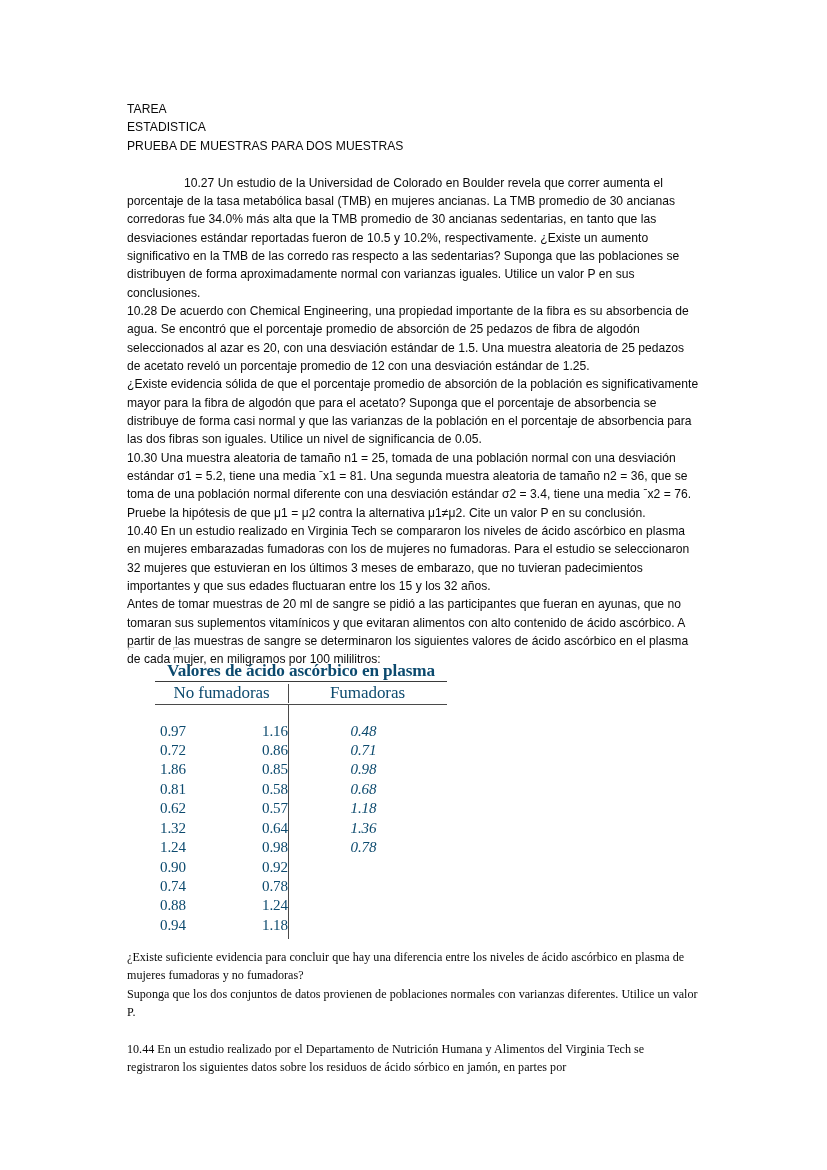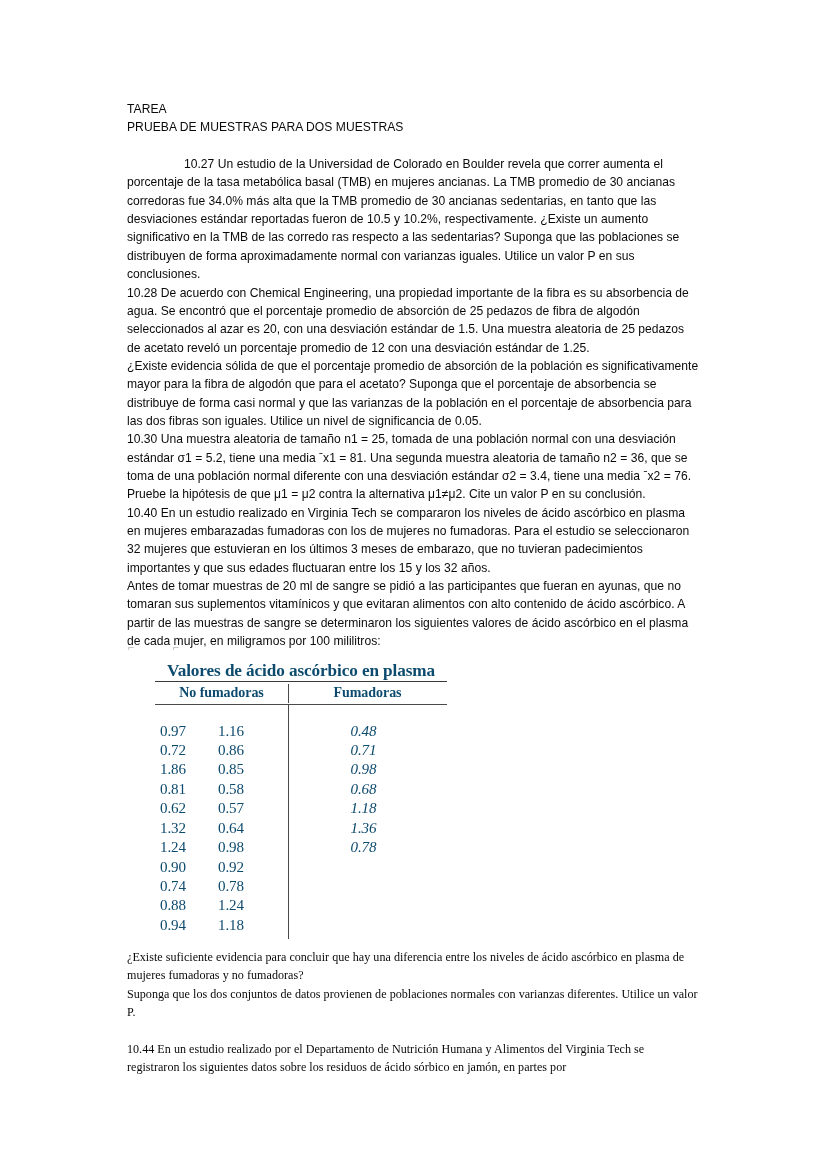--- a/index.html
+++ b/index.html
@@ -81,22 +81,22 @@
   }
   .rule.thin {
     border-top: 1.1px solid #4a4a4a;
   }
 
   .tbl-head {
     display: flex;
     position: relative;
   }
   .tbl-head .hcell {
-    font-size: 14px;
-    font-weight: bold;
+    font-size: 17px;
+    font-weight: normal;
     line-height: 21.5px;
     text-align: center;
     letter-spacing: -0.05px;
     white-space: nowrap;
   }
   .hcell.left {
     width: 133px;
   }
   .hcell.right {
     width: 159px;
@@ -121,21 +121,21 @@
   }
 
   .cell.c1 {
     width: 63px;
     text-align: left;
     padding-left: 5px;
     box-sizing: border-box;
   }
   .cell.c2 {
     width: 70px;
-    text-align: left;
+    text-align: right;
     box-sizing: border-box;
   }
   .cell.c3 {
     width: 159px;
     text-align: center;
     box-sizing: border-box;
     padding-right: 8px;
     font-style: italic;
   }
 
@@ -168,20 +168,21 @@
 </style>
 </head>
 <body>
 
 <div class="page">
 
   <div class="content">
 
     <div>
       <div class="hdr-line">TAREA</div>
+      <div class="hdr-line">ESTADISTICA</div>
       <div class="hdr-line">PRUEBA DE MUESTRAS PARA DOS MUESTRAS</div>
     </div>
 
     <div class="spacer-blank"></div>
 
     <p class="para indent-first">10.27 Un estudio de la Universidad de Colorado en Boulder revela que correr aumenta el porcentaje de la tasa metabólica basal (TMB) en mujeres ancianas. La TMB promedio de 30 ancianas corredoras fue 34.0%  más alta que la TMB promedio de 30 ancianas sedentarias, en tanto que las desviaciones estándar reportadas fueron de 10.5 y 10.2%, respectivamente. ¿Existe un aumento significativo en la TMB de las corredo ras respecto a las sedentarias? Suponga que las poblaciones se distribuyen de forma aproximadamente normal con varianzas iguales. Utilice un valor P en sus conclusiones.</p>
     <p class="para">10.28 De acuerdo con Chemical Engineering, una propiedad importante de la fibra es su absorbencia de agua. Se encontró que el porcentaje promedio de absorción de 25 pedazos de fibra de algodón seleccionados al azar es 20, con una desviación estándar de 1.5. Una muestra aleatoria de 25 pedazos de acetato reveló un porcentaje promedio de 12 con una desviación estándar de 1.25.</p>
     <p class="para">¿Existe evidencia sólida de que el porcentaje promedio de absorción de la población es significativamente mayor para la fibra de algodón que para el acetato? Suponga que el porcentaje de absorbencia se distribuye de forma casi normal y que las varianzas de la población en el porcentaje de absorbencia para las dos fibras son iguales. Utilice un nivel de significancia de 0.05.</p>
     <p class="para">10.30 Una muestra aleatoria de tamaño n1 = 25, tomada de una población normal con una desviación estándar σ1 = 5.2, tiene una media ˉx1 = 81. Una segunda muestra aleatoria de tamaño n2  = 36, que se toma de una población normal diferente con una desviación estándar σ2 = 3.4, tiene una media ˉx2 = 76. Pruebe la hipótesis de que μ1 = μ2 contra la alternativa μ1≠μ2. Cite un valor P en su conclusión.</p>
     <p class="para">10.40 En un estudio realizado en Virginia Tech se compararon los niveles de ácido ascórbico en plasma en mujeres embarazadas fumadoras con los de mujeres no fumadoras. Para el estudio se seleccionaron 32 mujeres que estuvieran en los últimos 3 meses de embarazo, que no tuvieran padecimientos importantes y que sus edades fluctuaran entre los 15 y los 32 años.</p>

